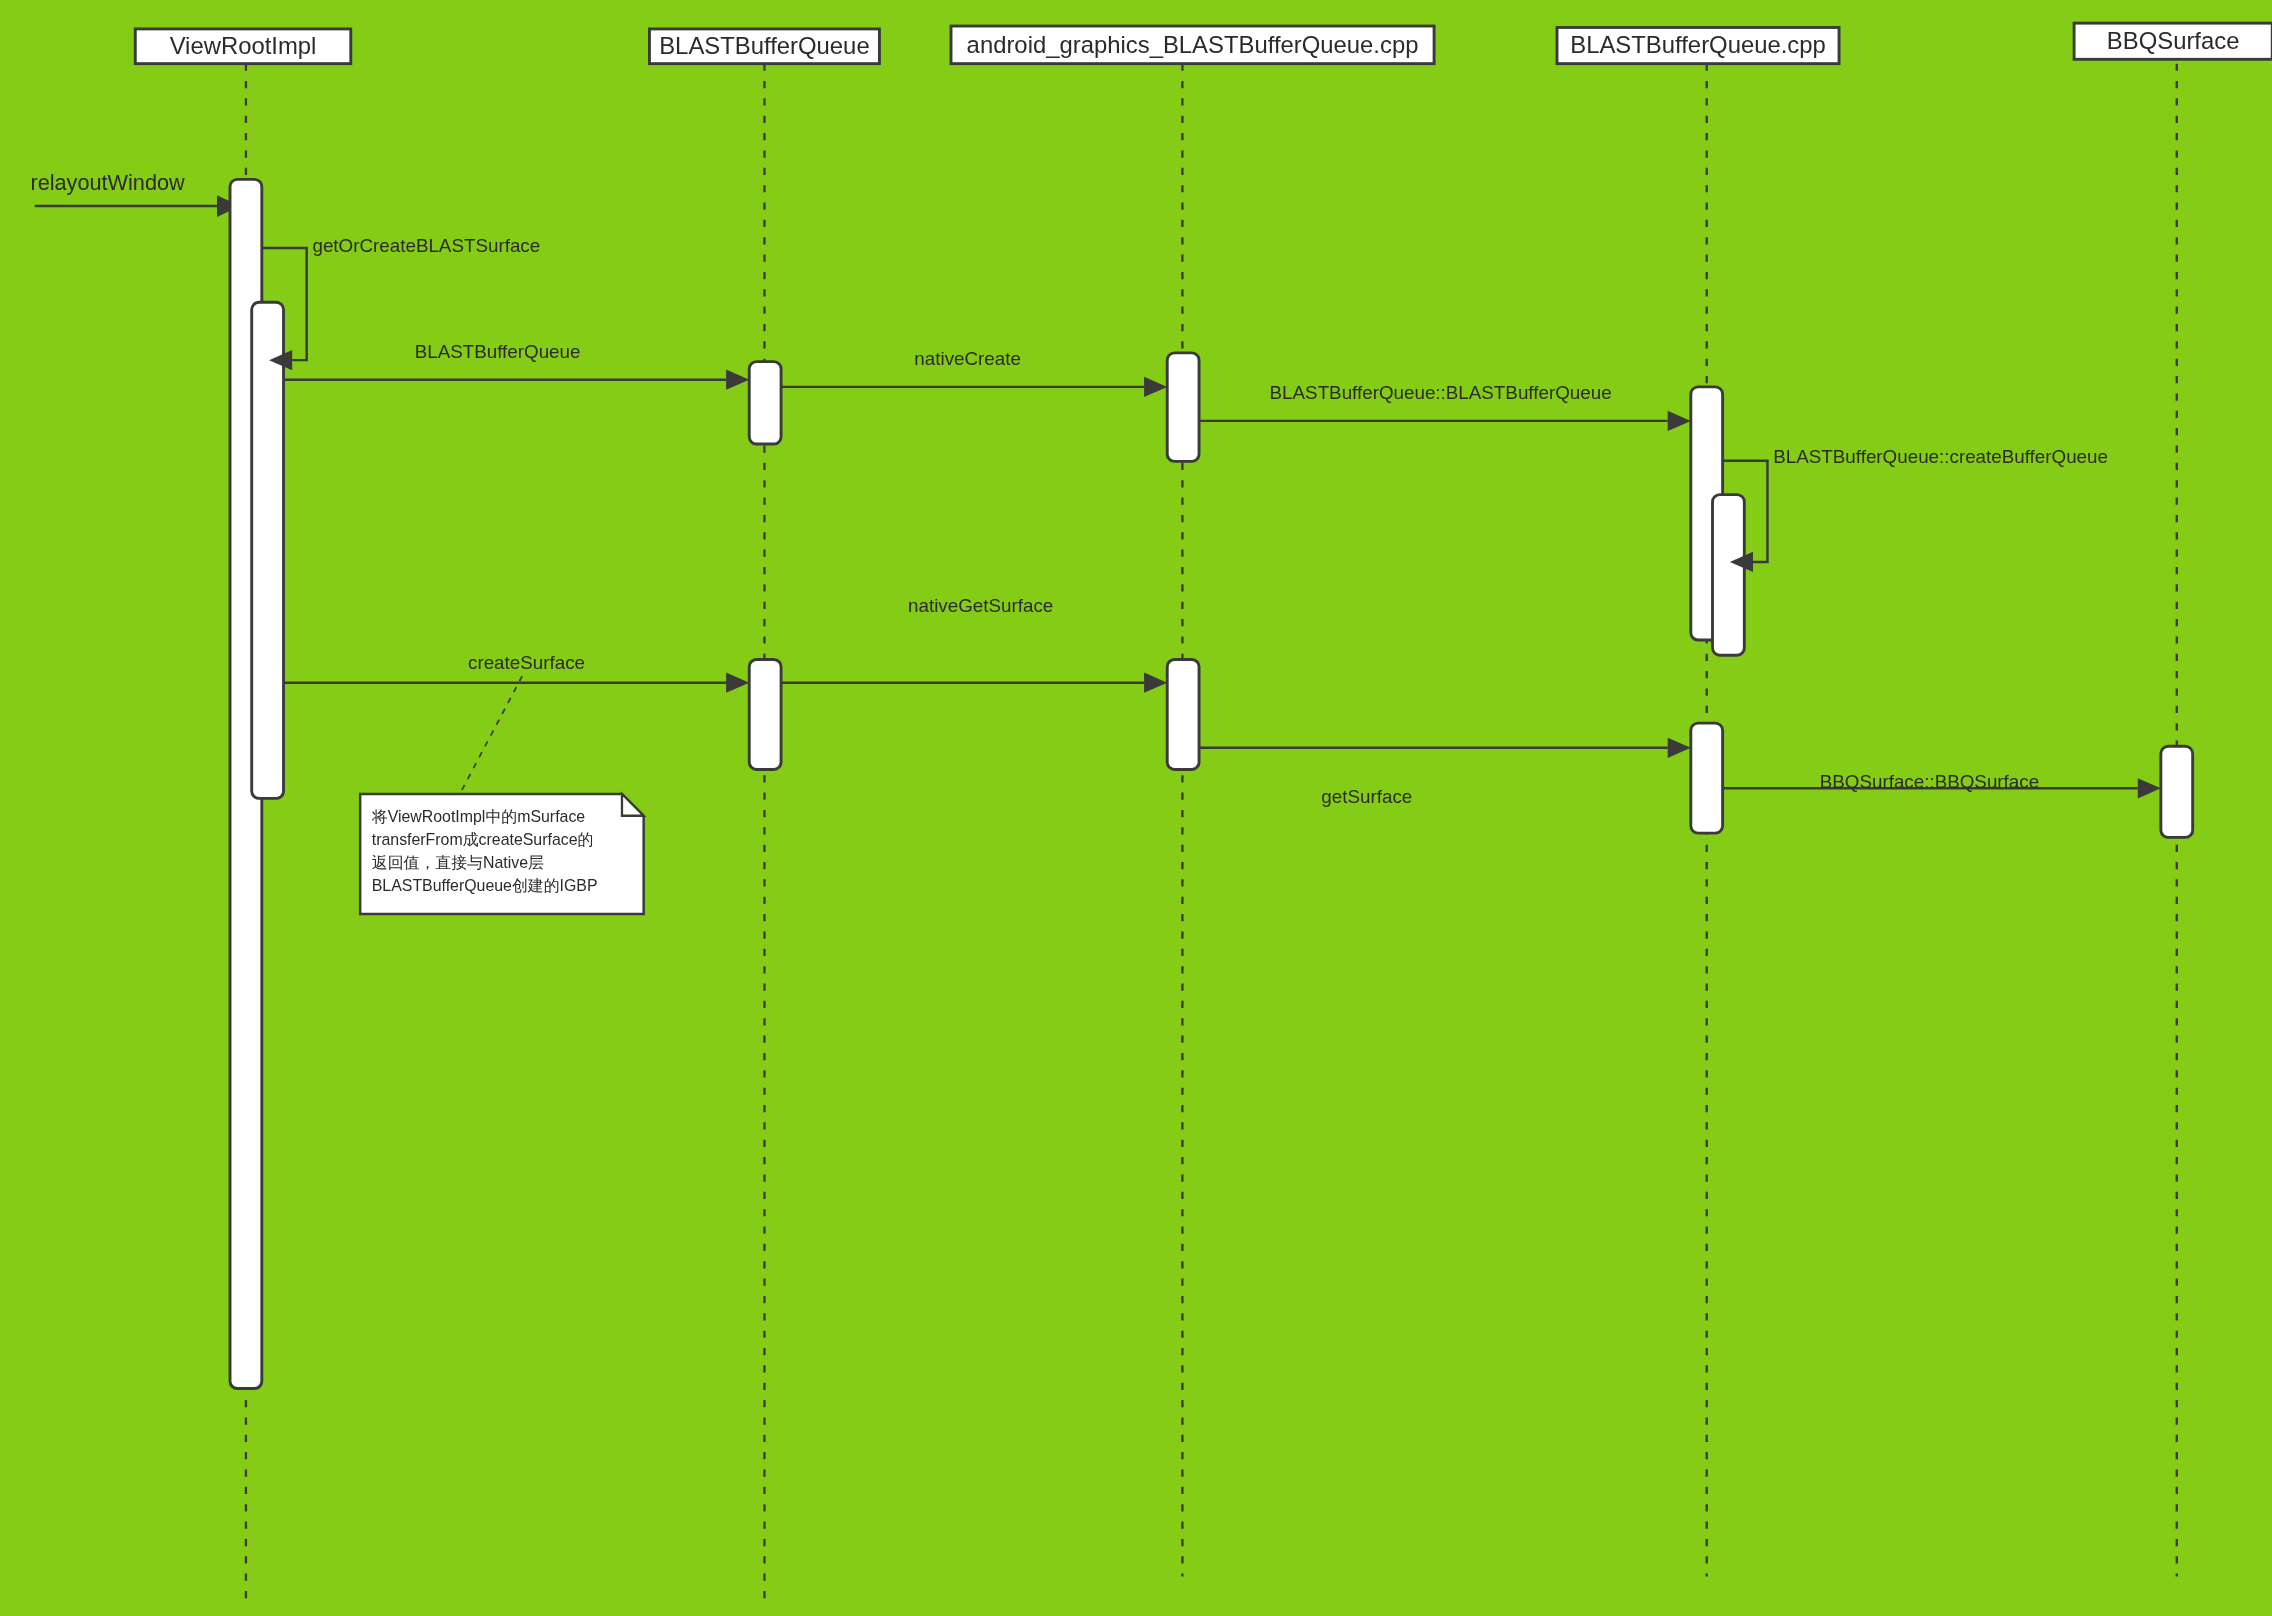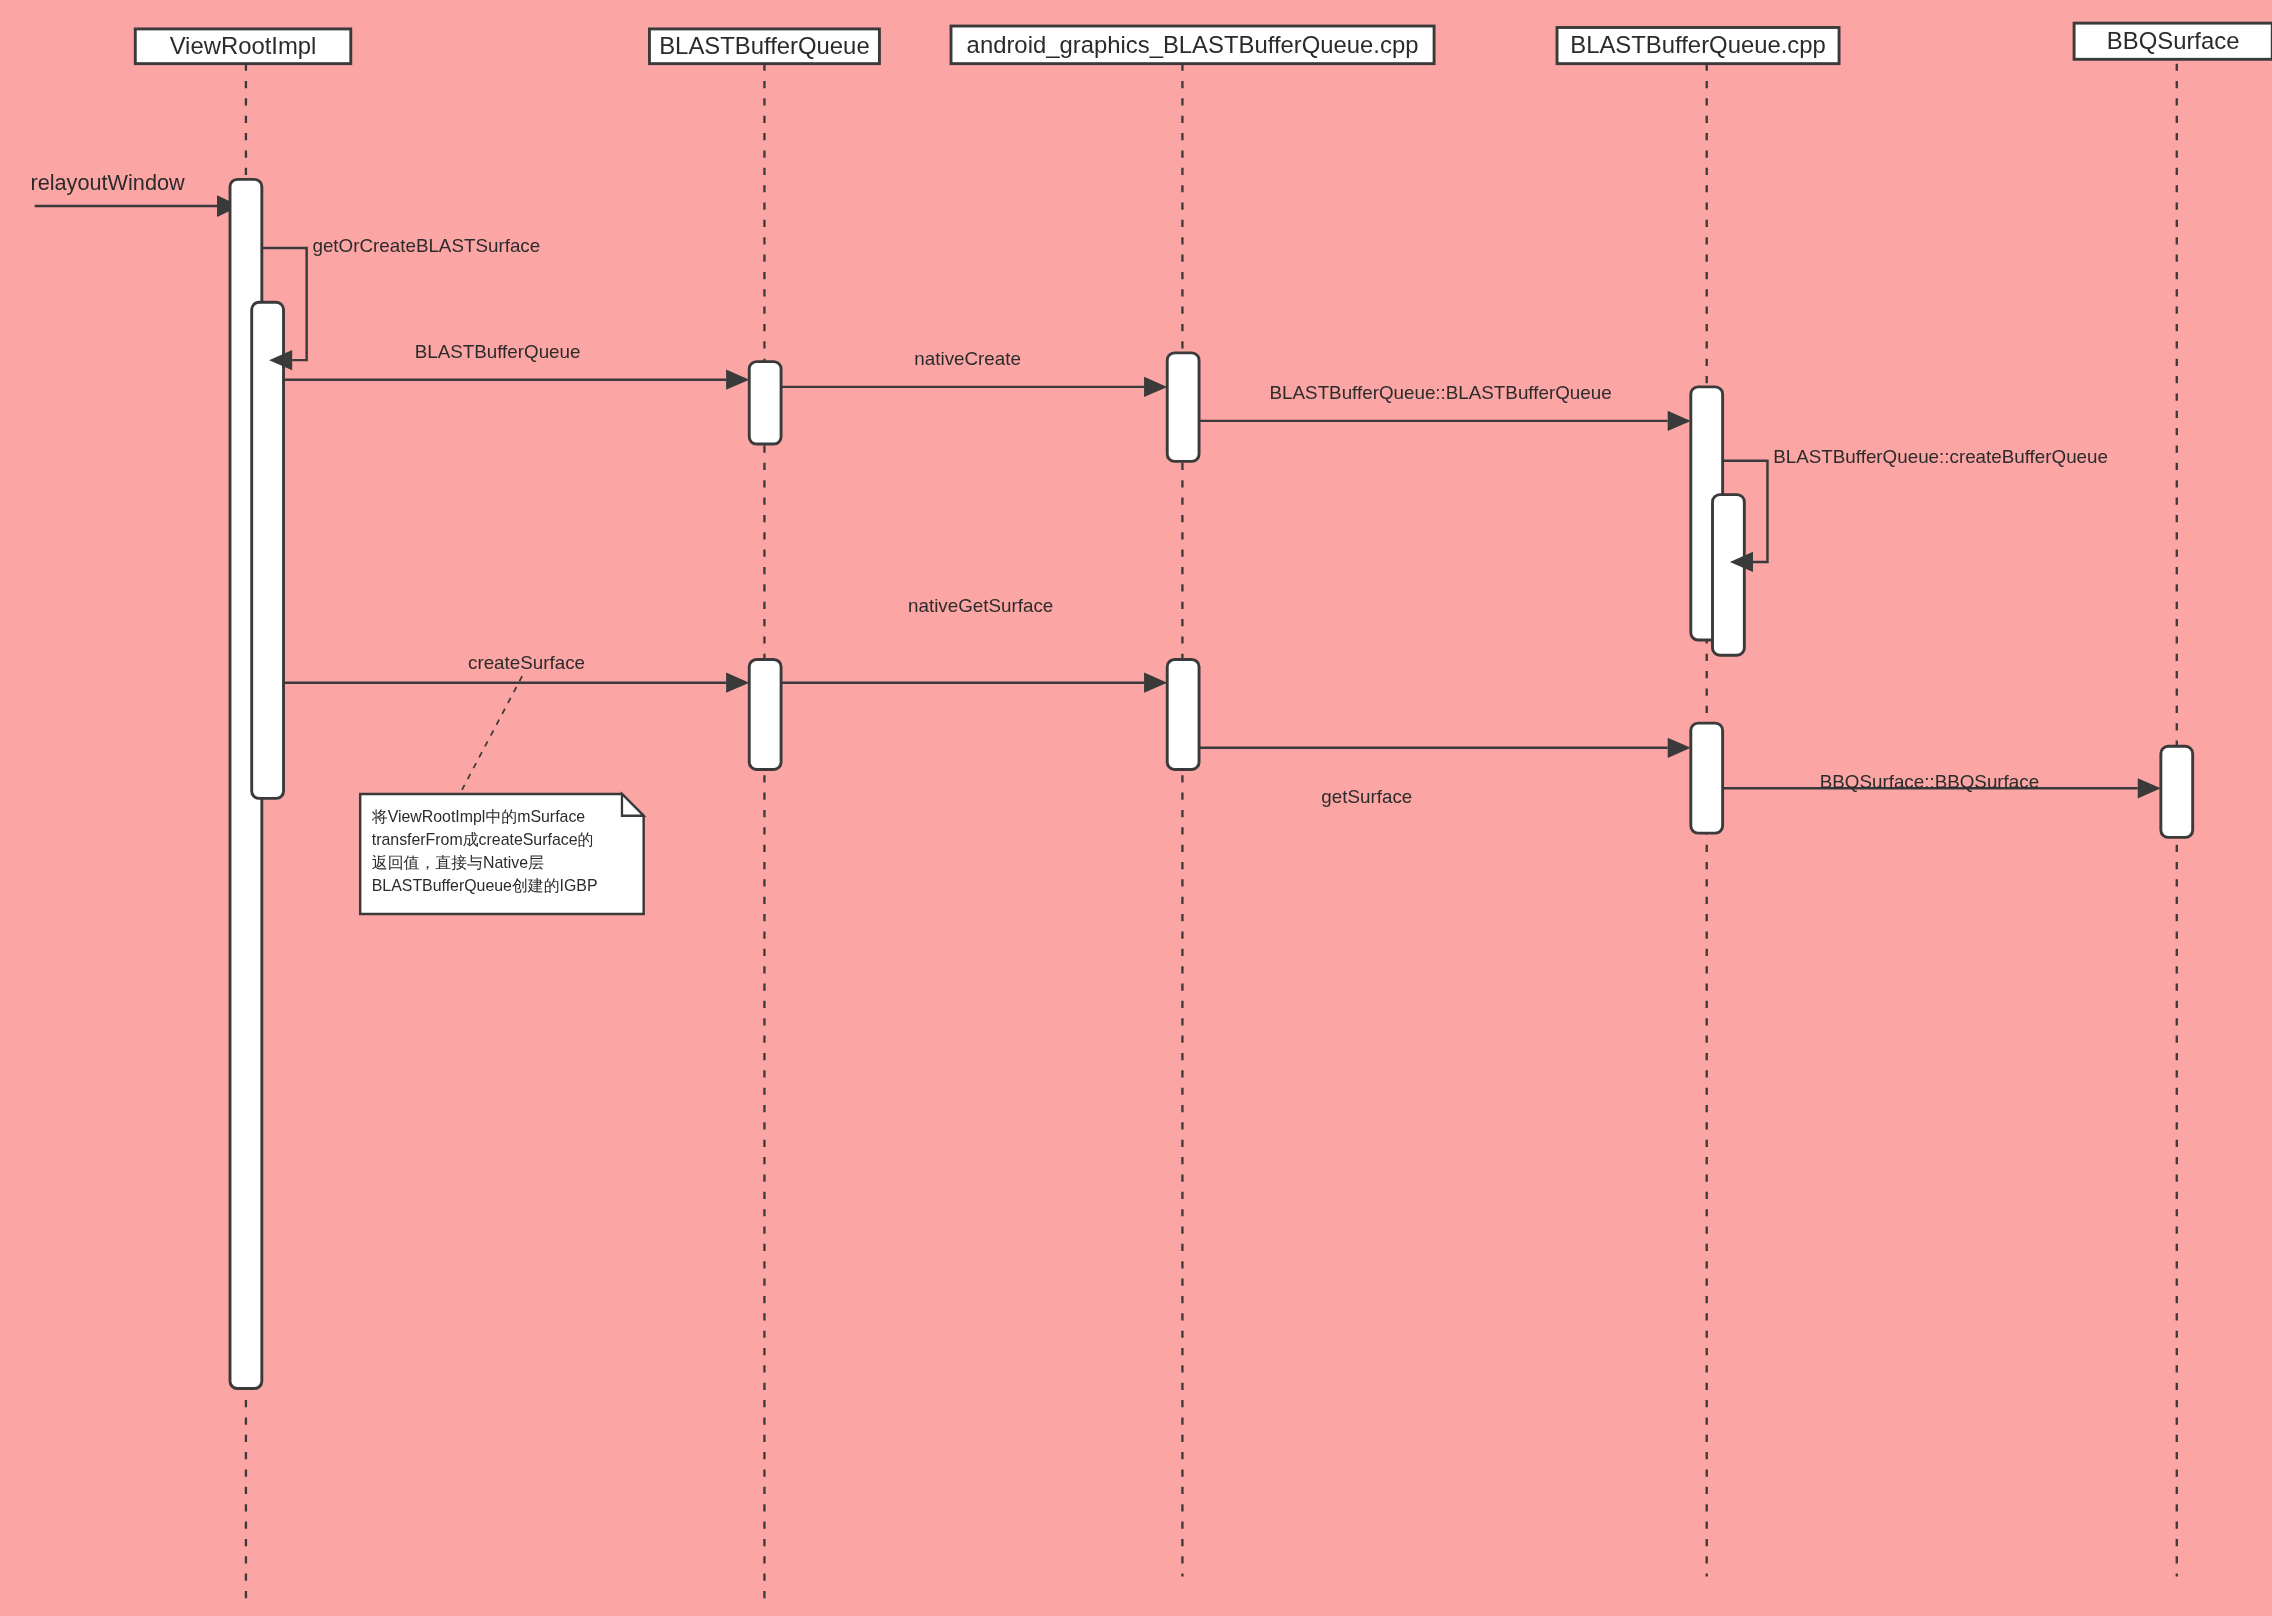--- a/index.html
+++ b/index.html
@@ -7,21 +7,21 @@
     padding: 0;
     background: #ffffff;
   }
   body {
     font-family: "Liberation Sans", "DejaVu Sans", sans-serif;
   }
   #canvas {
     position: relative;
     width: 2273px;
     height: 1617px;
-    background: #fca5a5;
+    background: #84cc16;
     overflow: hidden;
   }
   svg.diagram {
     position: absolute;
     left: 0;
     top: 0;
     width: 2273px;
     height: 1617px;
   }
   .lifeline-box {

